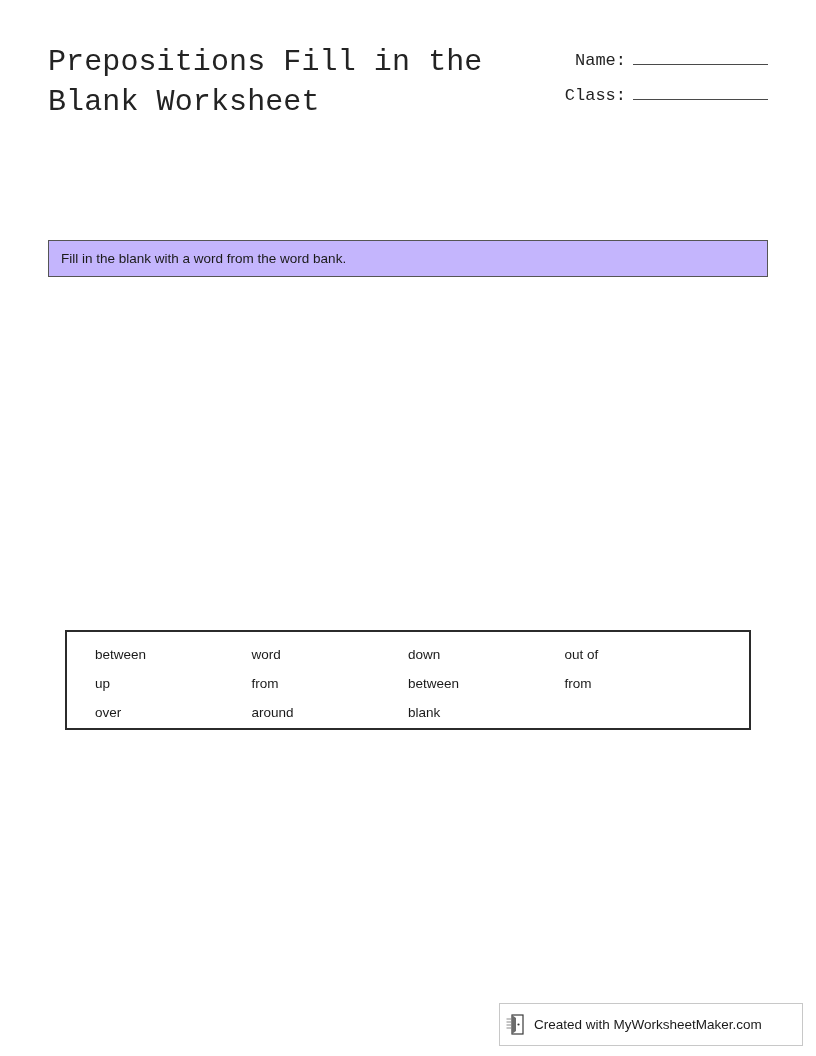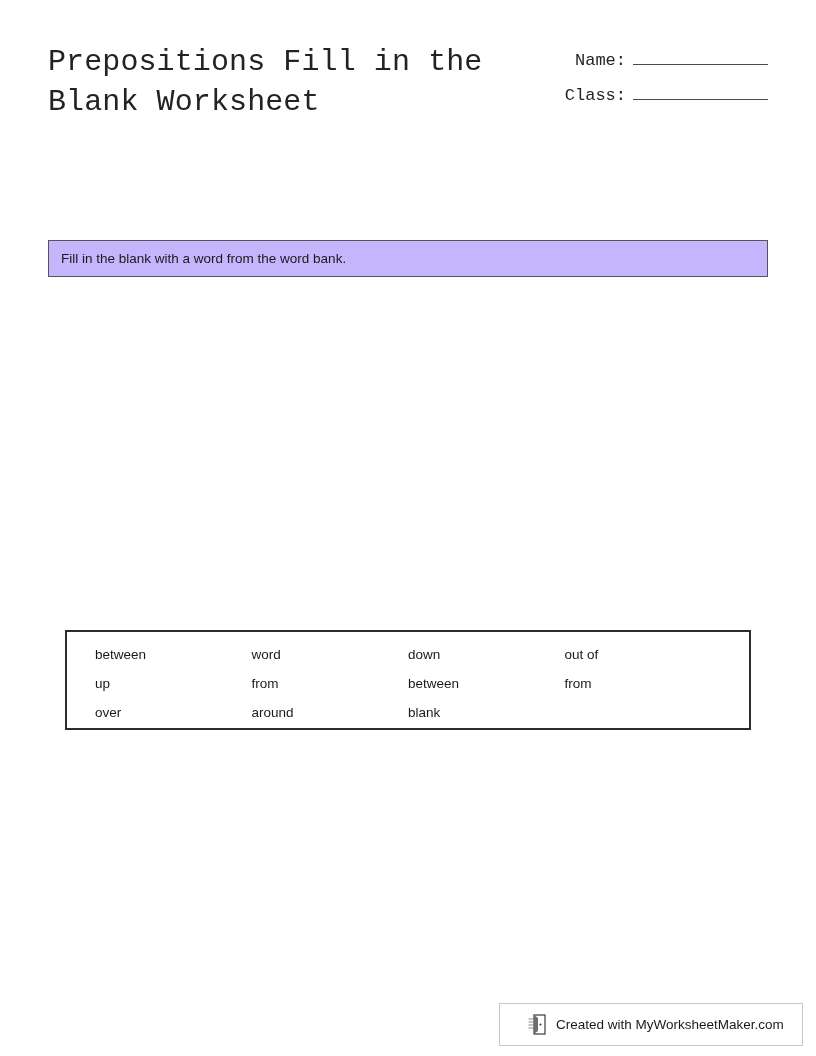--- a/index.html
+++ b/index.html
@@ -109,21 +109,21 @@
   .footer-badge {
     position: absolute;
     left: 499px;
     top: 1003px;
     width: 304px;
     height: 43px;
     border: 1px solid #c8c8c8;
     background: #ffffff;
     display: flex;
     align-items: center;
-    padding-left: 28px;
+    padding-left: 6px;
     gap: 9px;
   }
   .badge-icon {
     width: 19px;
     height: 21px;
     position: relative;
     flex: 0 0 auto;
   }
   .badge-text {
     font-size: 13.5px;

